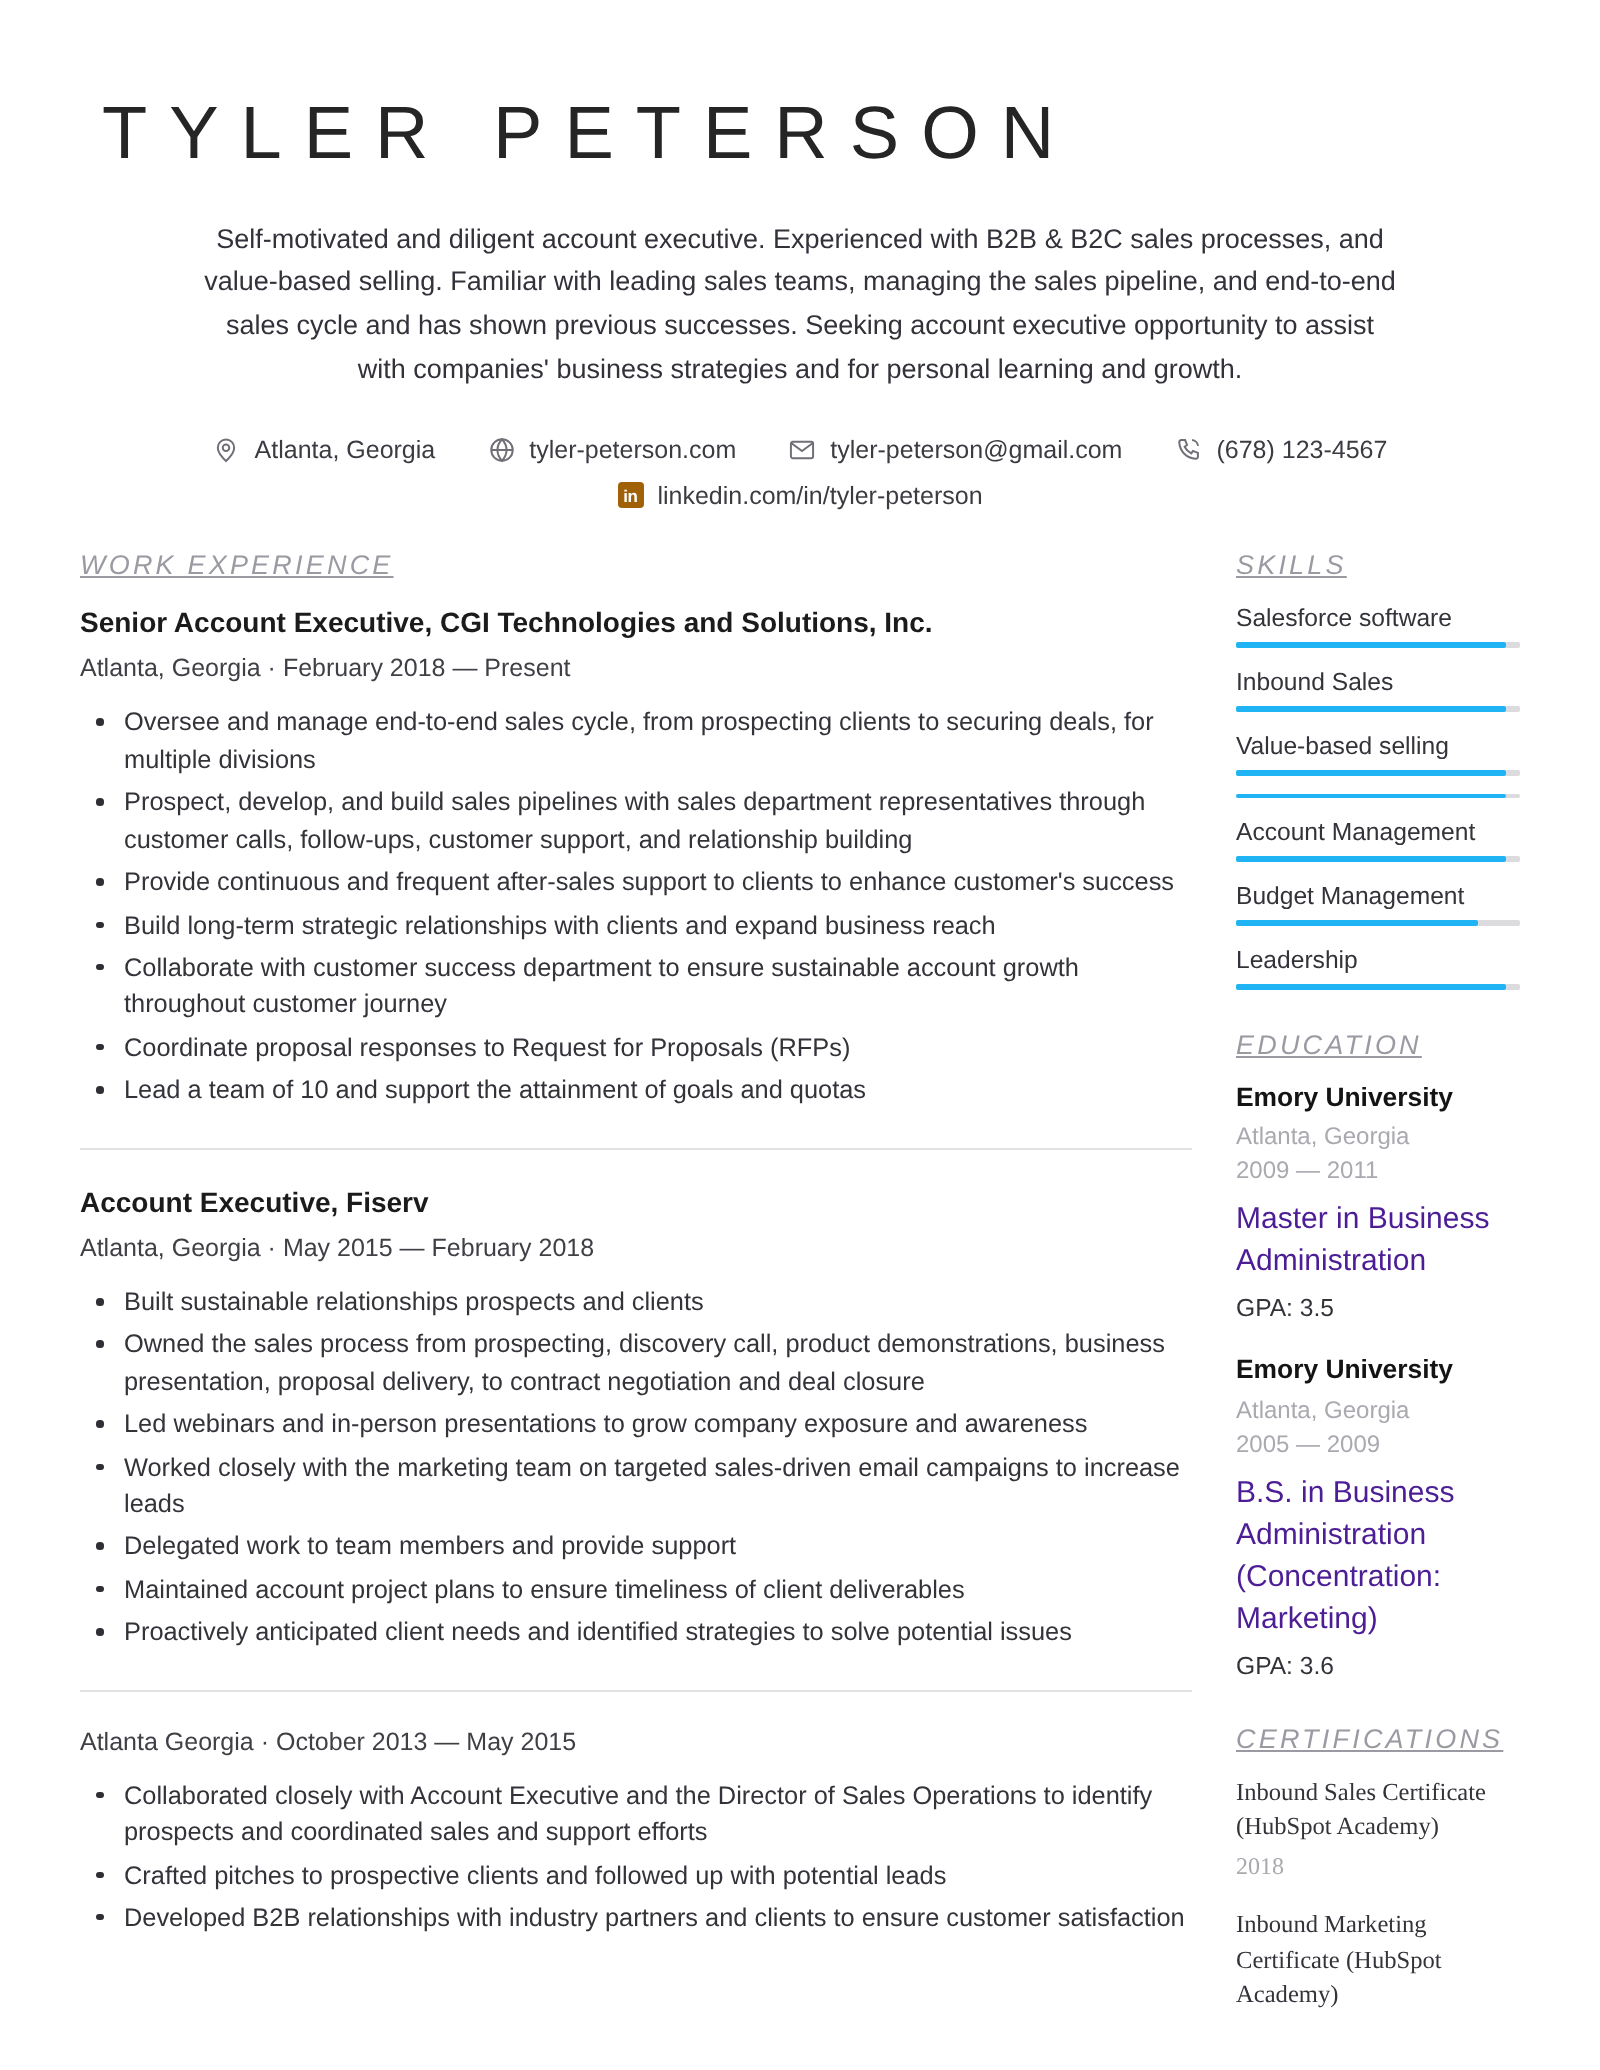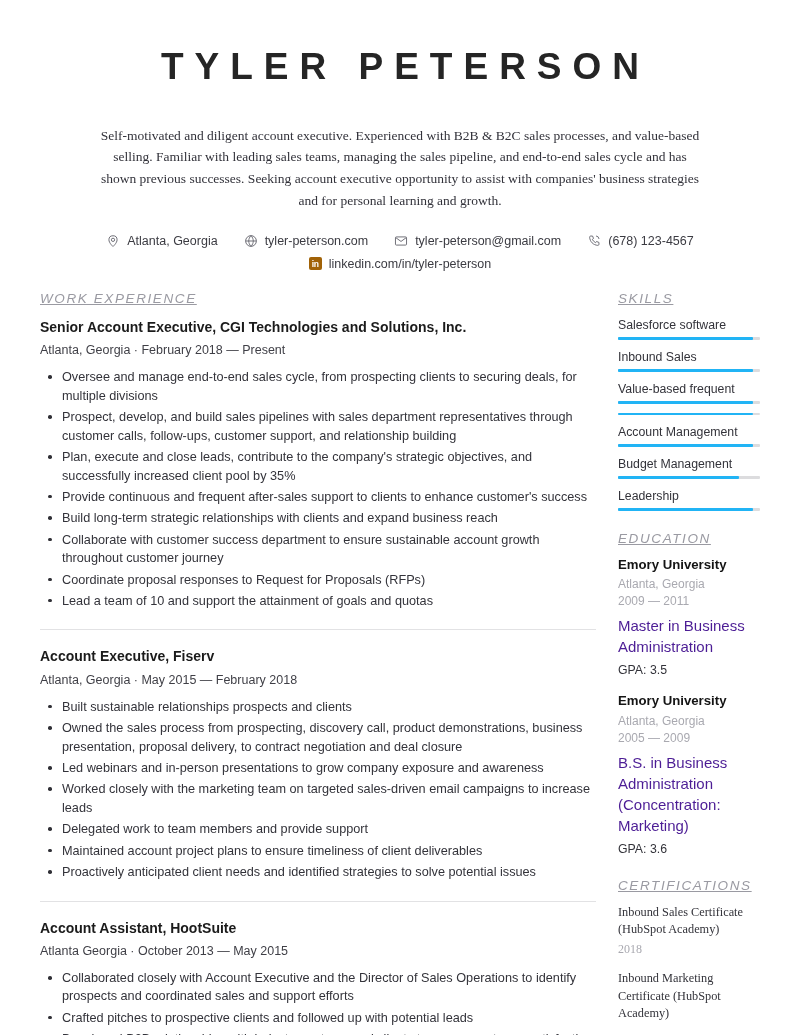--- a/index.html
+++ b/index.html
@@ -17,37 +17,36 @@
   .page {
     width: 800px;
     height: 1035px;
     box-sizing: border-box;
     padding: 36px 40px 0 40px;
     position: relative;
   }
 
   
   .name {
-    text-align: center;
+    text-align: left;
     font-size: 37px;
-    font-weight: 700;
+    font-weight: 400;
     letter-spacing: 11px;
     color: #252525;
     margin: 10px 0 0 0;
     line-height: 1.15;
     padding-left: 11px;
   }
   .summary {
-    margin: 36px auto 0 auto;
+    margin: 20px auto 0 auto;
     width: 600px;
     text-align: center;
     font-size: 13.5px;
     line-height: 1.62;
     color: #32323a;
-    font-family: Liberation Serif, serif;
   }
 
   .contact-row {
     margin-top: 22px;
     display: flex;
     justify-content: center;
     align-items: center;
     gap: 26px;
     flex-wrap: nowrap;
   }
@@ -288,21 +287,20 @@
 
     <div class="col-left">
       <div class="section-title">WORK EXPERIENCE</div>
 
       <div class="job">
         <div class="job-title">Senior Account Executive, CGI Technologies and Solutions, Inc.</div>
         <div class="job-meta">Atlanta, Georgia · February 2018 — Present</div>
         <ul class="bullets">
           <li>Oversee and manage end-to-end sales cycle, from prospecting clients to securing deals, for multiple divisions</li>
           <li>Prospect, develop, and build sales pipelines with sales department representatives through customer calls, follow-ups, customer support, and relationship building</li>
-          <li>Plan, execute and close leads, contribute to the company's strategic objectives, and successfully increased client pool by 35%</li>
           <li>Provide continuous and frequent after-sales support to clients to enhance customer's success</li>
           <li>Build long-term strategic relationships with clients and expand business reach</li>
           <li>Collaborate with customer success department to ensure sustainable account growth throughout customer journey</li>
           <li>Coordinate proposal responses to Request for Proposals (RFPs)</li>
           <li>Lead a team of 10 and support the attainment of goals and quotas</li>
         </ul>
       </div>
 
       <hr class="divider">
 
@@ -316,21 +314,20 @@
           <li>Worked closely with the marketing team on targeted sales-driven email campaigns to increase leads</li>
           <li>Delegated work to team members and provide support</li>
           <li>Maintained account project plans to ensure timeliness of client deliverables</li>
           <li>Proactively anticipated client needs and identified strategies to solve potential issues</li>
         </ul>
       </div>
 
       <hr class="divider">
 
       <div class="job">
-        <div class="job-title">Account Assistant, HootSuite</div>
         <div class="job-meta">Atlanta Georgia · October 2013 — May 2015</div>
         <ul class="bullets">
           <li>Collaborated closely with Account Executive and the Director of Sales Operations to identify prospects and coordinated sales and support efforts</li>
           <li>Crafted pitches to prospective clients and followed up with potential leads</li>
           <li>Developed B2B relationships with industry partners and clients to ensure customer satisfaction</li>
 
         </ul>
       </div>
     </div>
 
@@ -344,21 +341,21 @@
           <div class="skill-fill" style="width: 95%;"></div>
         </div>
       </div>
       <div class="skill">
         <div class="skill-label">Inbound Sales</div>
         <div class="skill-track">
           <div class="skill-fill" style="width: 95%;"></div>
         </div>
       </div>
       <div class="skill">
-        <div class="skill-label">Value-based frequent</div>
+        <div class="skill-label">Value-based selling</div>
         <div class="skill-track">
           <div class="skill-fill" style="width: 95%;"></div>
         </div>
       </div>
       <div class="skill">
         <div class="skill-track">
           <div class="skill-fill" style="width: 95%;"></div>
         </div>
       </div>
       <div class="skill">

